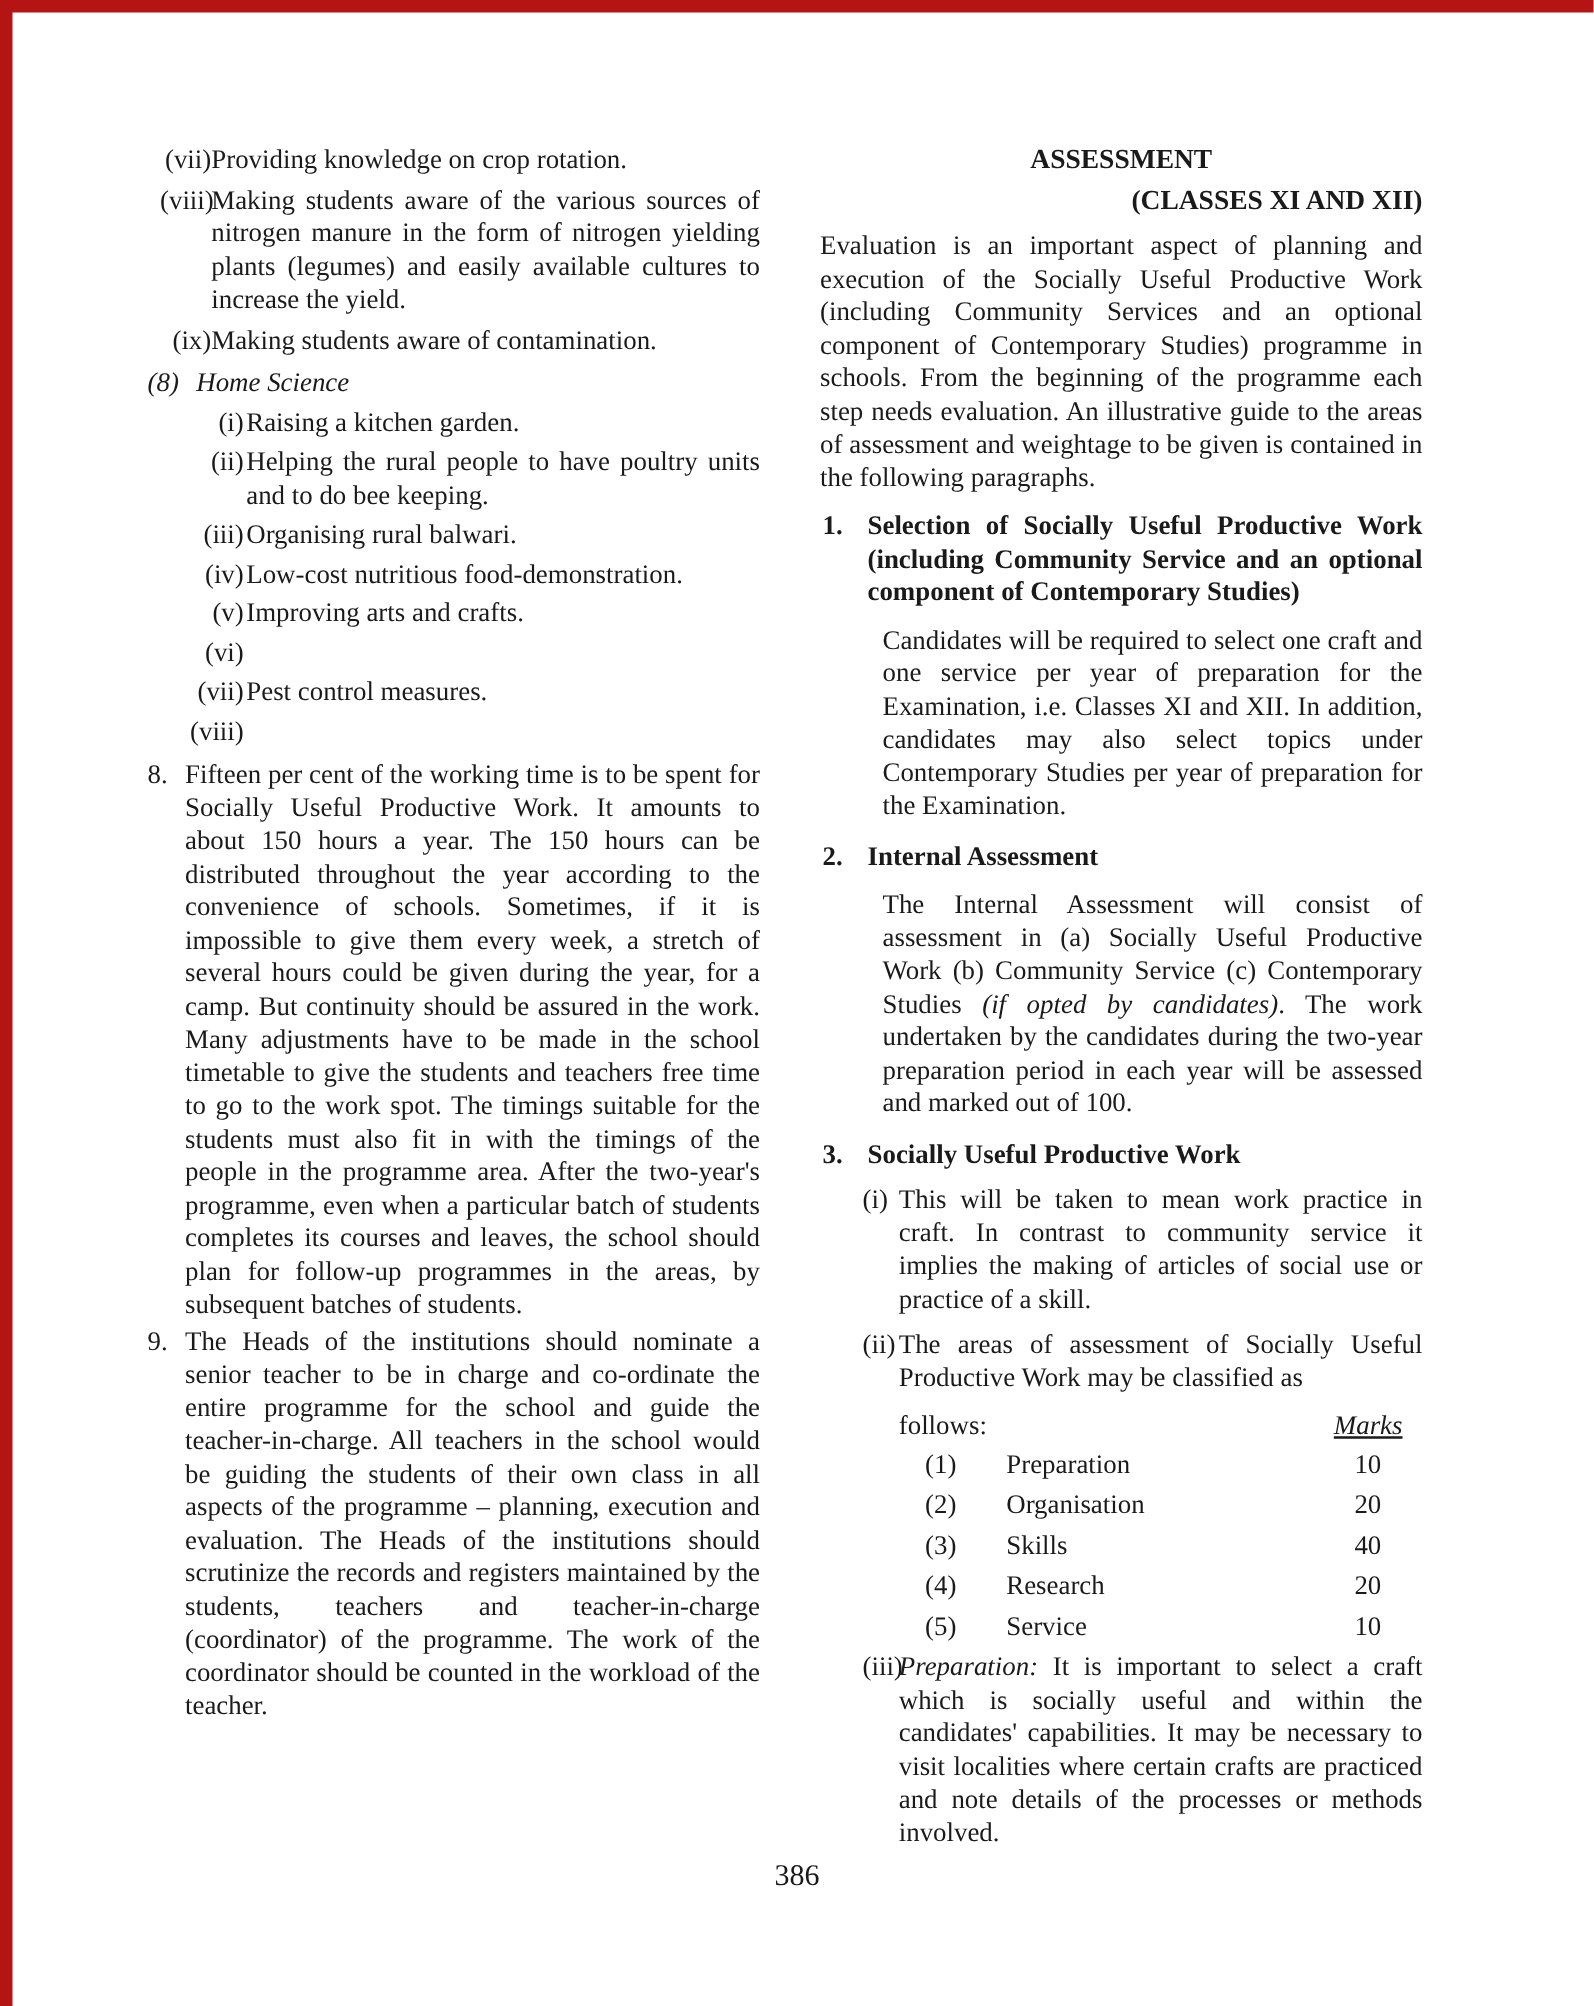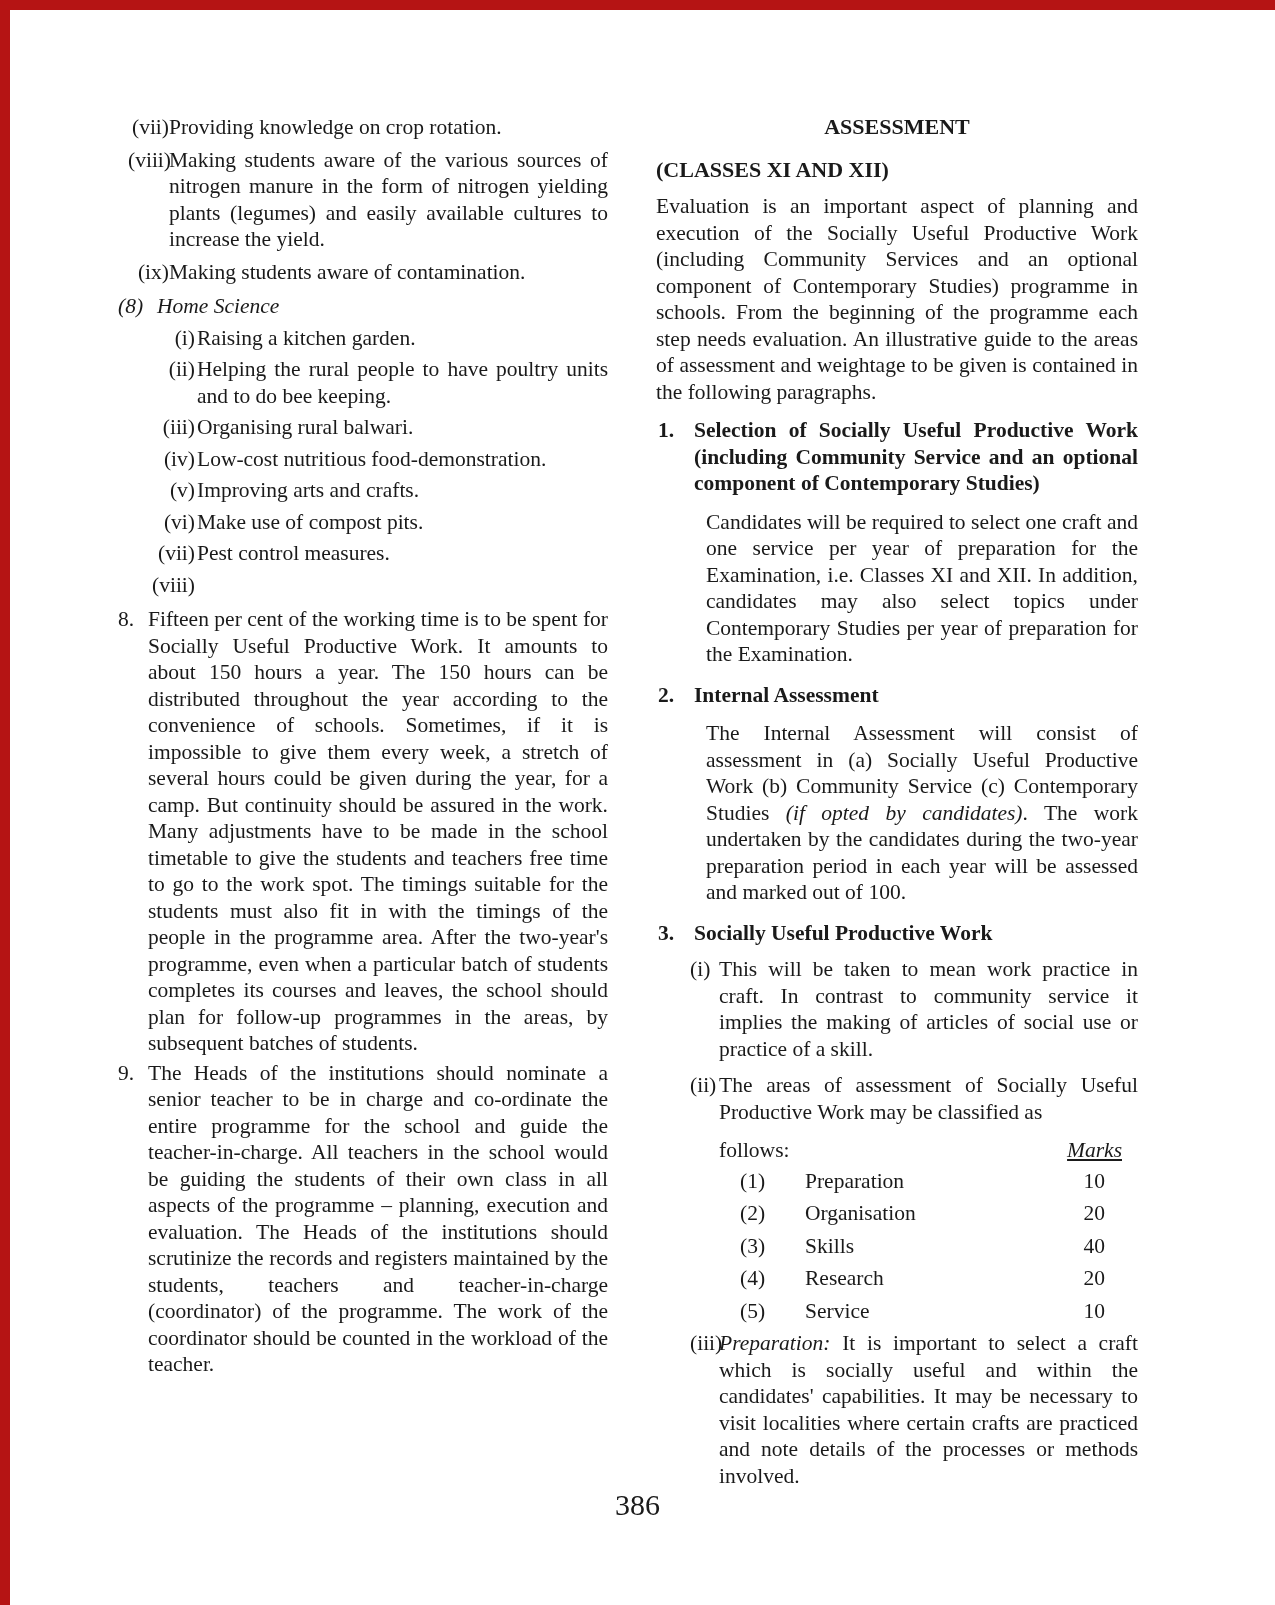--- a/index.html
+++ b/index.html
@@ -35,21 +35,21 @@
   .hs .li-label{width:55px;padding-right:2px;}
 
   
   .numpara{display:flex;margin-left:3px;margin-top:8px;}
   .numpara.tight{margin-top:3px;}
   .numpara .np-num{flex:none;width:30px;}
   .numpara .np-text{flex:1;text-align:justify;}
 
   
   .c-head{font-weight:bold;font-size:22px;text-align:center;}
-  .c-head2{font-weight:bold;font-size:22px;text-align:left;margin-top:16px;margin-bottom:10px;}
+  .c-head2{font-weight:bold;font-size:22px;text-align:right;margin-top:6px;margin-bottom:10px;}
   .intro{text-align:justify;}
   .sec-head{display:flex;font-weight:bold;margin-top:12px;}
   .sec-head .sec-num{flex:none;width:38px;padding-left:2px;box-sizing:border-box;}
   .sec-head .sec-title{flex:1;text-align:justify;}
   .sec-body{margin-left:50px;text-align:justify;margin-top:12px;margin-bottom:14px;}
 
   .s3item{display:flex;margin-left:34px;margin-top:10px;}
   .s3item .s3-label{flex:none;width:29px;}
   .s3item .s3-text{flex:1;text-align:justify;}
 
@@ -58,21 +58,21 @@
   .marks-hdr{flex:none;font-style:italic;text-decoration:underline;margin-right:16px;}
 
   .marks{margin-left:84px;margin-top:4px;margin-bottom:4px;}
   .marks-row{display:flex;margin-top:6px;}
   .marks-row .m-num{flex:none;width:65px;}
   .marks-row .m-area{flex:1;}
   .marks-row .m-val{flex:none;text-align:right;padding-right:33px;}
 
   .it{font-style:italic;}
 
-  .pageno{position:absolute;left:0;top:1488px;width:1275px;text-align:center;font-size:30px;}
+  .pageno{position:absolute;left:0;top:1488px;width:1275px;text-align:center;font-size:24px;}
 </style>
 </head>
 <body>
 
 <div class="page">
   <div class="edge-top"></div>
   <div class="edge-left"></div>
 
   <div class="col col-left">
 
@@ -112,21 +112,20 @@
       <div class="li">
         <div class="li-label">(iv)</div>
         <div class="li-text">Low-cost nutritious food-demonstration.</div>
       </div>
       <div class="li">
         <div class="li-label">(v)</div>
         <div class="li-text">Improving arts and crafts.</div>
       </div>
       <div class="li">
         <div class="li-label">(vi)</div>
-        <div class="li-text">Make use of compost pits.</div>
       </div>
       <div class="li">
         <div class="li-label">(vii)</div>
         <div class="li-text">Pest control measures.</div>
       </div>
       <div class="li">
         <div class="li-label">(viii)</div>
       </div>
     </div>
 

